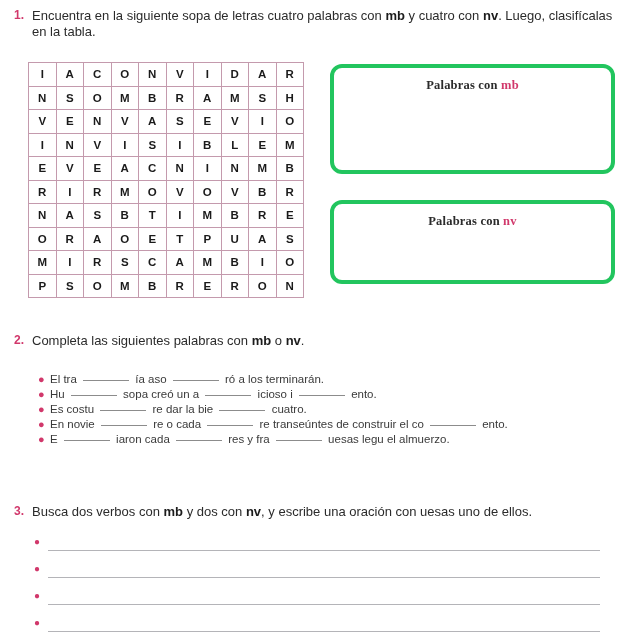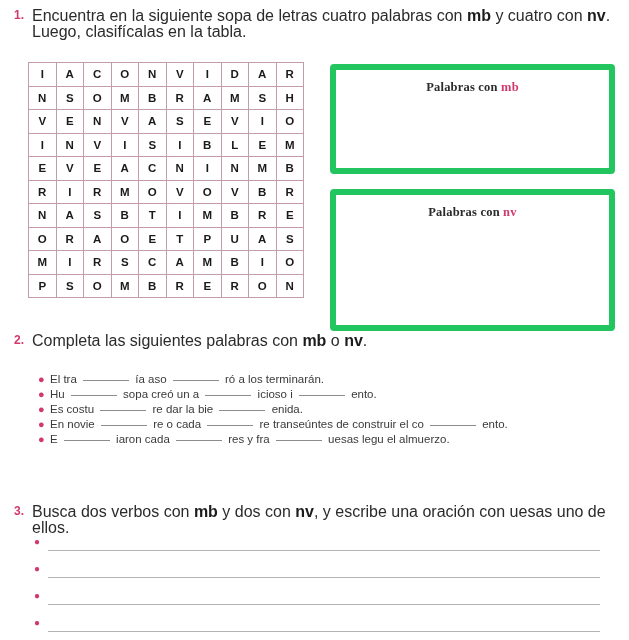--- a/index.html
+++ b/index.html
@@ -31,21 +31,21 @@
     flex: 0 0 24px;
     text-align: right;
     padding-right: 8px;
     font-weight: bold;
     font-size: 12px;
     color: #d1386b;
     line-height: 15px;
   }
   .ex-text {
     flex: 1;
-    font-size: 16px;
+    font-size: 13px;
     line-height: 15.5px;
     color: #2b2b2b;
     padding-right: 10px;
   }
   .ex-text b { font-weight: bold; color: #1c1c1c; }
 
   
   .grid-wrap {
     position: absolute;
     left: 28px;
@@ -63,39 +63,39 @@
     font-size: 11.5px;
     font-weight: bold;
     color: #1a1a1a;
     font-family: "Liberation Sans", sans-serif;
     padding: 0;
   }
 
   
   .answer-box {
     position: absolute;
-    border: 6px solid #22c55e;
-    border-radius: 4px;
+    border: 4px solid #22c55e;
+    border-radius: 12px;
     background: #ffffff;
     box-sizing: border-box;
   }
   .answer-box .box-title {
     text-align: center;
     font-family: "Liberation Serif", serif;
     font-size: 12.5px;
     font-weight: bold;
     color: #2b2b2b;
     padding-top: 10px;
     letter-spacing: 0.2px;
   }
   .answer-box .box-title .hl {
     color: #d1386b;
   }
   #answer-box-mb { left: 330px; top: 64px; width: 285px; height: 110px; }
-  #answer-box-nv { left: 330px; top: 189px; width: 285px; height: 142px; }
+  #answer-box-nv { left: 330px; top: 200px; width: 285px; height: 84px; }
 
   
   .bullet-list {
     position: absolute;
     left: 38px;
     width: 580px;
   }
   .bullet-item {
     display: flex;
     align-items: baseline;
@@ -306,21 +306,21 @@
     <div class="bullet-item">
       <span class="bullet-dot">●</span>
       <span class="bullet-text"><span>El tra </span><span class="blank"></span><span> ía aso </span><span class="blank"></span><span> ró a los terminarán.</span></span>
     </div>
     <div class="bullet-item">
       <span class="bullet-dot">●</span>
       <span class="bullet-text"><span>Hu </span><span class="blank"></span><span> sopa creó un a </span><span class="blank"></span><span> icioso i </span><span class="blank"></span><span> ento.</span></span>
     </div>
     <div class="bullet-item">
       <span class="bullet-dot">●</span>
-      <span class="bullet-text"><span>Es costu </span><span class="blank"></span><span> re dar la bie </span><span class="blank"></span><span> enida.</span></span>
+      <span class="bullet-text"><span>Es costu </span><span class="blank"></span><span> re dar la bie </span><span class="blank"></span><span> cuatro.</span></span>
     </div>
     <div class="bullet-item">
       <span class="bullet-dot">●</span>
       <span class="bullet-text"><span>En novie </span><span class="blank"></span><span> re o cada </span><span class="blank"></span><span> re transeúntes de construir el co </span><span class="blank"></span><span> ento.</span></span>
     </div>
     <div class="bullet-item">
       <span class="bullet-dot">●</span>
       <span class="bullet-text"><span>E </span><span class="blank"></span><span> iaron cada </span><span class="blank"></span><span> res y fra </span><span class="blank"></span><span> uesas legu el almuerzo.</span></span>
     </div>
   </div>

